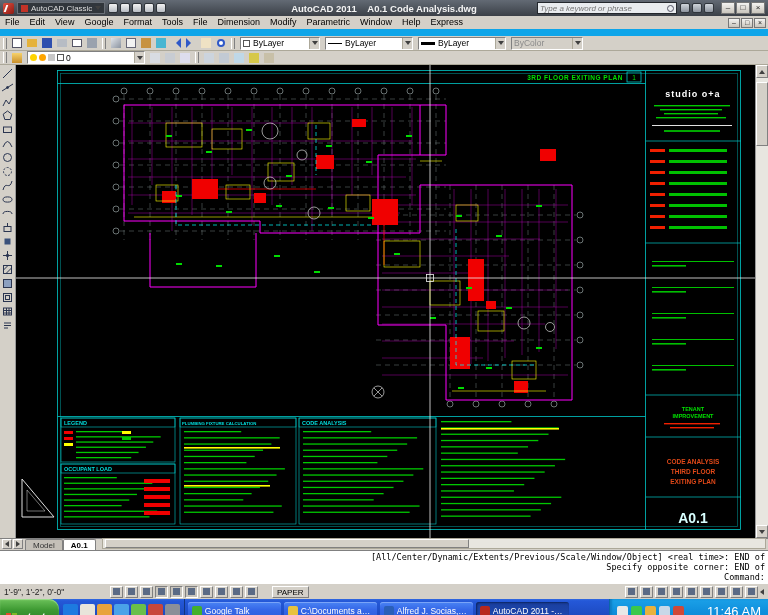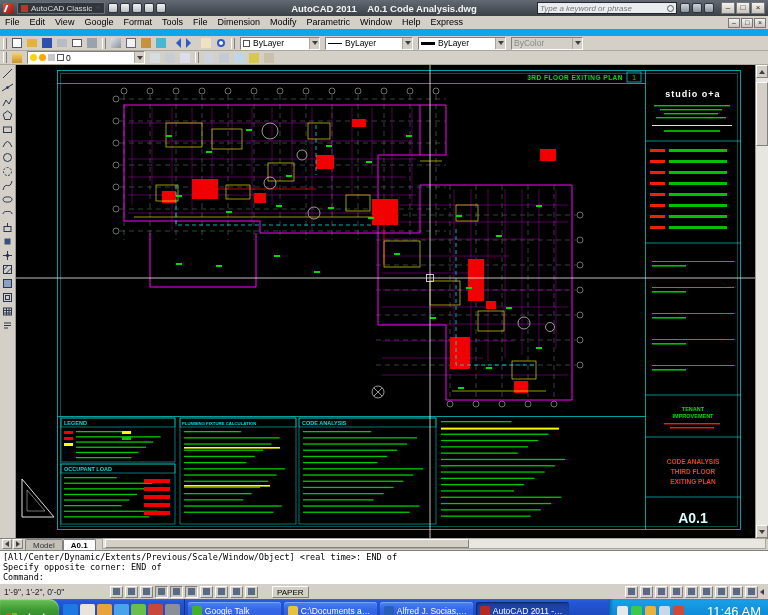--- a/index.html
+++ b/index.html
@@ -86,21 +86,21 @@
   
   .tabs-row{height:12px;flex:0 0 12px;background:#d4d0c8;display:flex;align-items:flex-end;font-size:8px;border-top:1px solid #808080;}
   .tab-nav{display:flex;gap:1px;padding:0 2px;align-items:center;height:12px;}
   .nbtn{width:10px;height:10px;background:#d4d0c8;border:1px solid;border-color:#fff #808080 #808080 #fff;display:flex;align-items:center;justify-content:center;}
   .tab{padding:0 7px;height:11px;line-height:11px;border:1px solid #808080;border-bottom:none;background:#c4c0b8;color:#333;border-radius:2px 2px 0 0;}
   .tab.active{background:#fff;color:#000;font-weight:bold;}
   .h-scroll{flex:1;height:11px;margin:0 2px 1px 6px;background:#e8e6e0;border:1px solid #aca899;position:relative;}
   .h-thumb{position:absolute;left:2px;top:0;height:9px;width:55%;background:#d4d0c8;border:1px solid;border-color:#fff #808080 #808080 #fff;}
 
   
-  .command-window{height:48px;flex:0 0 32px;background:#fff;border-top:1px solid #808080;font-family:"DejaVu Sans Mono",monospace;font-size:8.5px;color:#000;padding:1px 3px;display:flex;flex-direction:column;justify-content:space-between;}
+  .command-window{height:48px;flex:0 0 32px;background:#fff;border-top:1px solid #808080;font-family:"DejaVu Sans Mono",monospace;font-size:8.5px;color:#000;padding:1px 3px;display:flex;flex-direction:column;justify-content:space-between;align-items:flex-end;}
   .cmd-line{height:10px;line-height:10px;white-space:pre;overflow:hidden;}
 
   
   .statusbar{height:16px;flex:0 0 16px;background:#d4d0c8;border-top:1px solid #fff;display:flex;align-items:center;font-size:8.5px;gap:2px;padding:0 4px;}
   .coords{width:104px;color:#222;}
   .stbtn{width:13px;height:12px;background:#d4d0c8;border:1px solid;border-color:#fff #808080 #808080 #fff;display:flex;align-items:center;justify-content:center;}
   .stbtn i{display:block;width:7px;height:7px;background:#5a6a85;}
   .stbtn.on{border-color:#808080 #fff #fff #808080;background:#c8c4bc;}
   .paper-btn{margin-left:12px;padding:0 4px;height:12px;line-height:11px;border:1px solid;border-color:#fff #808080 #808080 #fff;font-size:8px;}
   .st-right{margin-left:auto;display:flex;gap:2px;align-items:center;}

